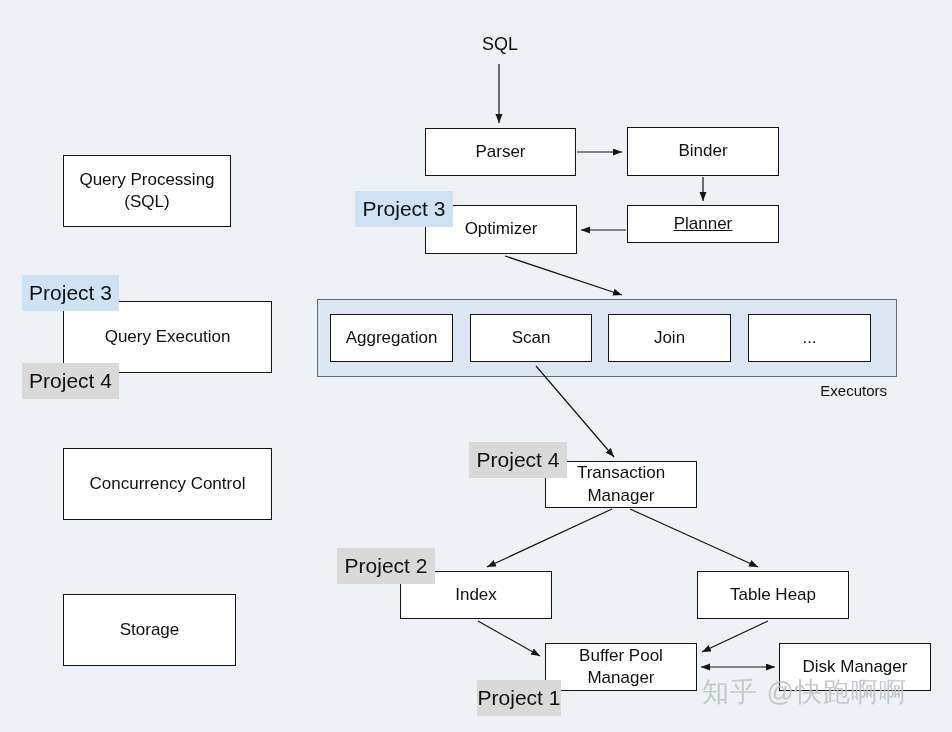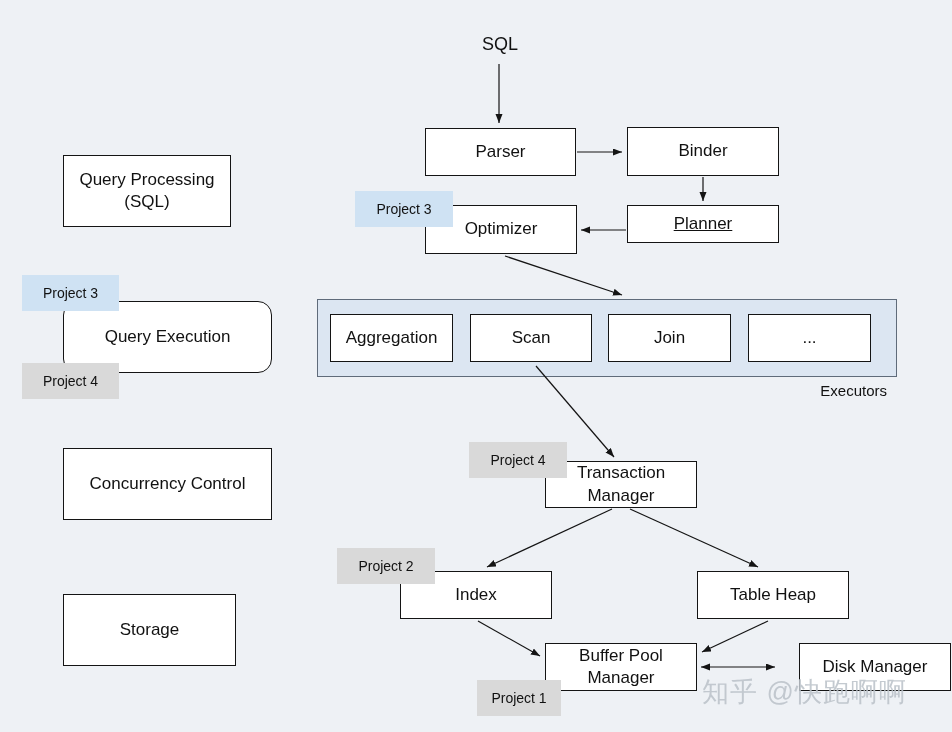--- a/index.html
+++ b/index.html
@@ -54,21 +54,21 @@
     align-items: center;
     justify-content: center;
     font-size: 17px;
     z-index: 2;
   }
   .tag {
     position: absolute;
     display: flex;
     align-items: center;
     justify-content: center;
-    font-size: 14px;
+    font-size: 21px;
     z-index: 3;
   }
   .tag-blue { background: #cfe2f3; }
   .tag-gray { background: #d9d9d9; }
   .sql-label {
     position: absolute;
     left: 455px; top: 34px;
     width: 90px;
     text-align: center;
     font-size: 18px;
@@ -114,21 +114,21 @@
     <line x1="630" y1="509" x2="758" y2="567" stroke="#141414" stroke-width="1.2" marker-end="url(#arrow)"></line>
     <line x1="478" y1="621" x2="540" y2="656" stroke="#141414" stroke-width="1.2" marker-end="url(#arrow)"></line>
     <line x1="768" y1="621" x2="702" y2="652" stroke="#141414" stroke-width="1.2" marker-end="url(#arrow)"></line>
     <line x1="701" y1="667" x2="775" y2="667" stroke="#141414" stroke-width="1.2" marker-start="url(#arrow)" marker-end="url(#arrow)"></line>
   </svg>
 
   <div class="sql-label">SQL</div>
 
   <div class="node" style="left:63px; top:155px; width:168px; height:72px;">Query Processing
 (SQL)</div>
-  <div class="node" style="left:63px; top:301px; width:209px; height:72px;border-radius:14px;">Query Execution</div>
+  <div class="node" style="left:63px; top:301px; width:209px; height:72px;">Query Execution</div>
   <div class="node" style="left:63px; top:448px; width:209px; height:72px;">Concurrency Control</div>
   <div class="node" style="left:63px; top:594px; width:173px; height:72px;">Storage</div>
 
   <div class="node" style="left:425px; top:128px; width:151px; height:48px;">Parser</div>
   <div class="node" style="left:627px; top:127px; width:152px; height:49px;">Binder</div>
   <div class="node" style="left:425px; top:205px; width:152px; height:49px;">Optimizer</div>
   <div class="node" style="left:627px; top:205px; width:152px; height:38px;text-decoration:underline;">Planner</div>
 
   <div class="executors-box"></div>
   <div class="exec-item" style="left:330px; top:314px; width:123px;">Aggregation</div>
@@ -136,21 +136,21 @@
   <div class="exec-item" style="left:608px; top:314px; width:123px;">Join</div>
   <div class="exec-item" style="left:748px; top:314px; width:123px;">...</div>
   <div class="executors-caption">Executors</div>
 
   <div class="node" style="left:545px; top:461px; width:152px; height:47px;">Transaction
 Manager</div>
   <div class="node" style="left:400px; top:571px; width:152px; height:48px;">Index</div>
   <div class="node" style="left:697px; top:571px; width:152px; height:48px;">Table Heap</div>
   <div class="node" style="left:545px; top:643px; width:152px; height:48px;">Buffer Pool
 Manager</div>
-  <div class="node" style="left:799px; top:643px; width:152px; height:48px;">Disk Manager</div>
+  <div class="node" style="left:779px; top:643px; width:152px; height:48px;">Disk Manager</div>
 
   <div class="tag tag-blue" style="left:355px; top:191px; width:98px; height:36px;">Project 3</div>
   <div class="tag tag-blue" style="left:22px; top:275px; width:97px; height:36px;">Project 3</div>
   <div class="tag tag-gray" style="left:22px; top:363px; width:97px; height:36px;">Project 4</div>
   <div class="tag tag-gray" style="left:469px; top:442px; width:98px; height:36px;">Project 4</div>
   <div class="tag tag-gray" style="left:337px; top:548px; width:98px; height:36px;">Project 2</div>
   <div class="tag tag-gray" style="left:477px; top:680px; width:84px; height:36px;">Project 1</div>
 
   <div class="watermark">知乎 @快跑啊啊</div>
 

